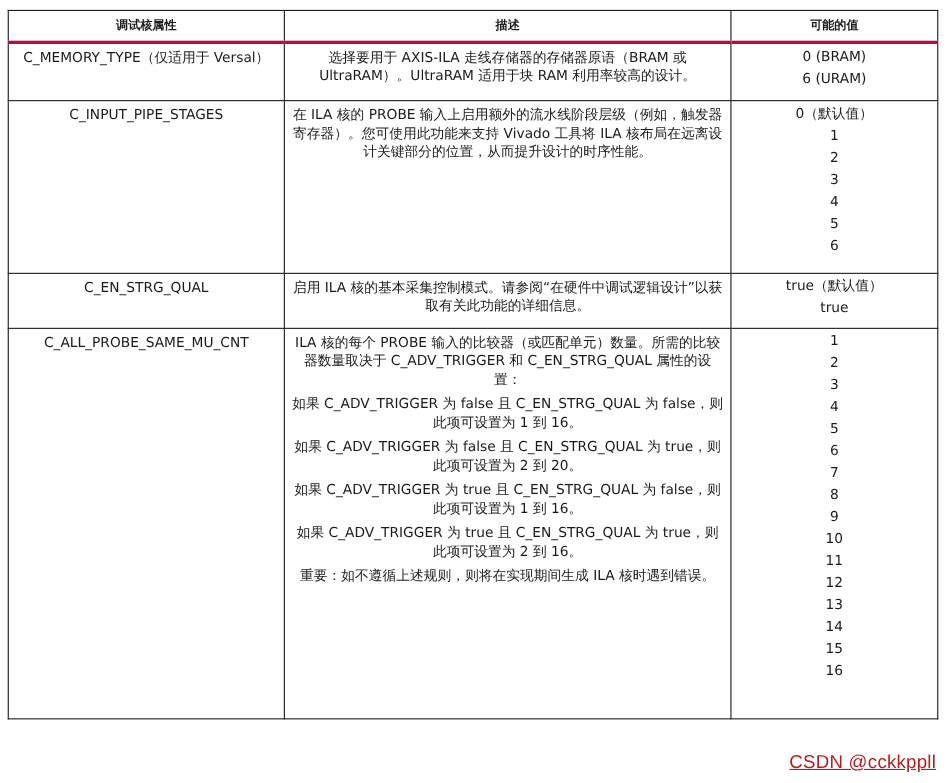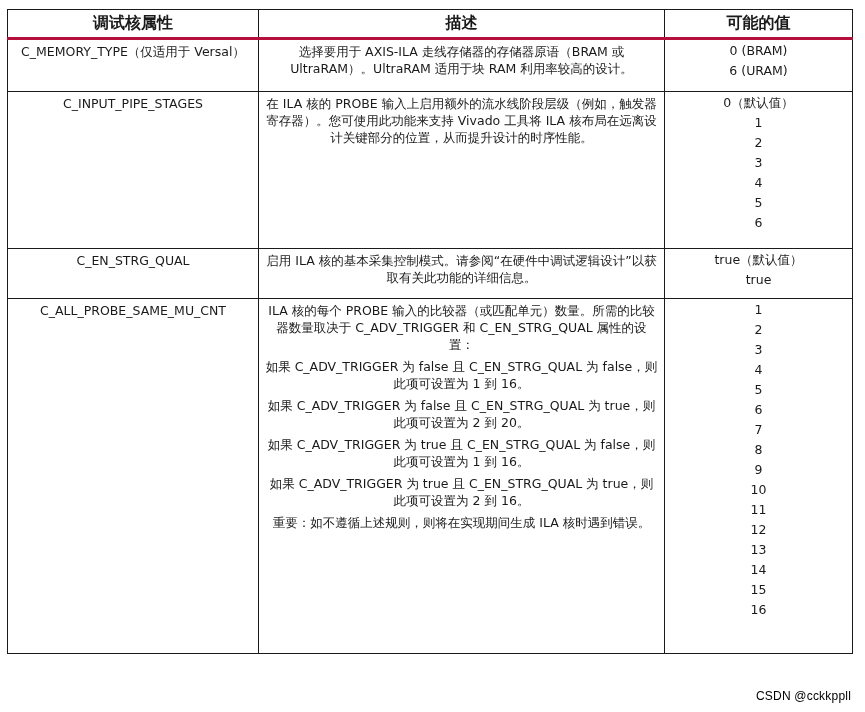--- a/index.html
+++ b/index.html
@@ -27,21 +27,21 @@
   }
   .doc-table th, .doc-table td {
     border: 1.5px solid #1a1a1a;
     vertical-align: top;
     text-align: center;
     padding: 3px 6px 4px 6px;
   }
   .doc-table thead th {
     font-weight: bold;
     text-align: center;
-    font-size: 16px;
+    font-size: 11px;
     height: 21px;
     padding-top: 4px;
     padding-bottom: 2px;
     border-bottom: 3px solid #b5103c;
   }
   .col-prop { width: 251px; }
   .col-desc { width: 406px; }
   .col-vals { width: 188px; }
 
   .desc-para { margin: 0 0 5px 0; }
@@ -53,23 +53,24 @@
   .row-pipe td { height: 149px; }
   .row-strg td { height: 42px; }
   .row-same td { height: 42px; }
   .row-cnt td { height: 347px; }
 
   .watermark {
     position: absolute;
     right: 14px;
     bottom: 9px;
     font-family: "Liberation Sans", sans-serif;
-    font-size: 12px;
-    color: #000000;
+    font-size: 17px;
+    color: #b91c1c;
     letter-spacing: 0.2px;
+    text-decoration: underline;
   }
 </style>
 </head>
 <body>
 
 <table class="doc-table">
   <colgroup>
     <col class="col-prop">
     <col class="col-desc">
     <col class="col-vals">

